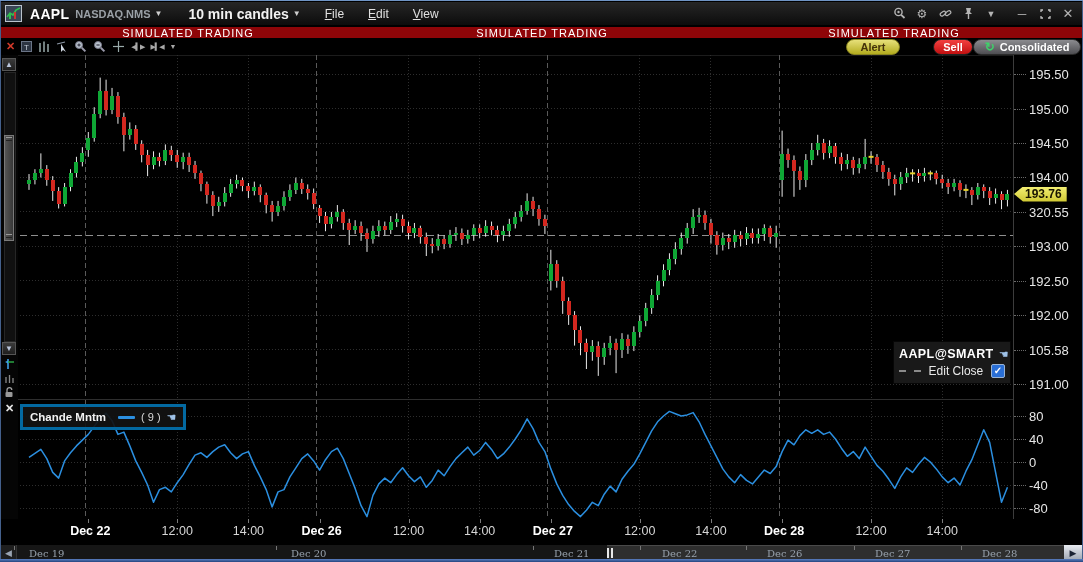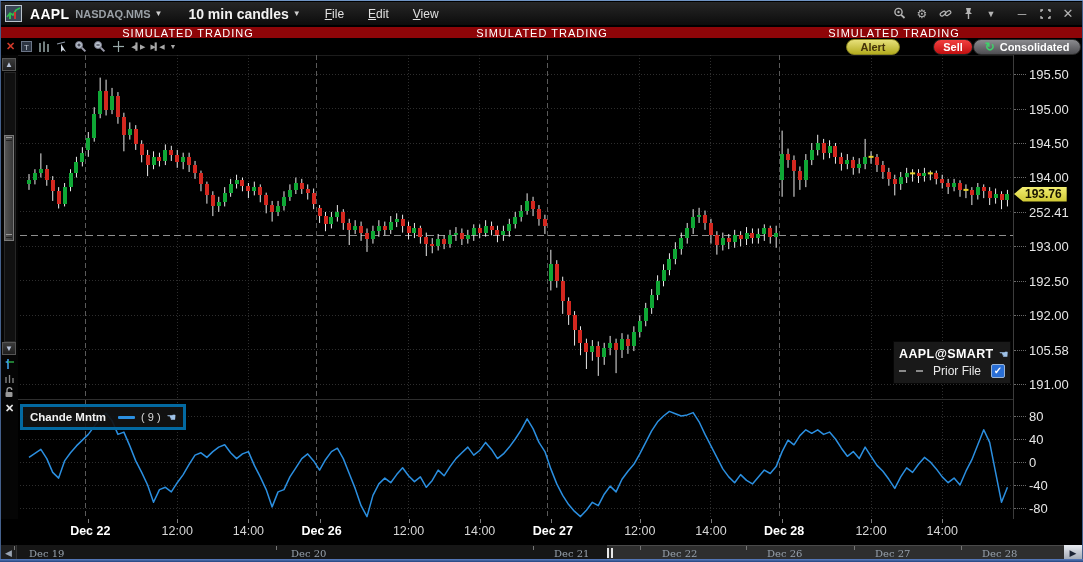--- a/index.html
+++ b/index.html
@@ -636,21 +636,21 @@
   <div id="priceAxis">
       <div class="ytick-dash" style="top: 19.1556px;"></div>
       <div class="ytick" style="top: 12.1556px;">195.50</div>
       <div class="ytick-dash" style="top: 53.6001px;"></div>
       <div class="ytick" style="top: 46.6001px;">195.00</div>
       <div class="ytick-dash" style="top: 88.0446px;"></div>
       <div class="ytick" style="top: 81.0446px;">194.50</div>
       <div class="ytick-dash" style="top: 122.489px;"></div>
       <div class="ytick" style="top: 115.489px;">194.00</div>
       <div class="ytick-dash" style="top: 156.934px;"></div>
-      <div class="ytick" style="top: 149.934px;">252.41</div>
+      <div class="ytick" style="top: 149.934px;">320.55</div>
       <div class="ytick-dash" style="top: 191.378px;"></div>
       <div class="ytick" style="top: 184.378px;">193.00</div>
       <div class="ytick-dash" style="top: 225.823px;"></div>
       <div class="ytick" style="top: 218.823px;">192.50</div>
       <div class="ytick-dash" style="top: 260.267px;"></div>
       <div class="ytick" style="top: 253.267px;">192.00</div>
       <div class="ytick-dash" style="top: 294.712px;"></div>
       <div class="ytick" style="top: 287.712px;">105.58</div>
       <div class="ytick-dash" style="top: 329.156px;"></div>
       <div class="ytick" style="top: 322.156px;">191.00</div>
@@ -671,21 +671,21 @@
   <div id="badge" style="top: 185.522px;">193.76</div>
 
   <div id="legend">
     <div class="legend-row">
       <span class="legend-title">AAPL@SMART</span>
       <span class="hand">☚</span>
     </div>
     <div class="legend-row">
       <span class="pc-dash"></span>
       <span class="pc-dash"></span>
-      <span class="pc-label">Prior File</span>
+      <span class="pc-label">Edit Close</span>
       <span class="checkbox">✓</span>
     </div>
   </div>
 
   <div id="indHeader">
     <span class="ind-name">Chande Mntm</span>
     <span class="line-sample"></span>
     <span class="ind-param">( 9 )</span>
     <span class="hand">☚</span>
   </div>

